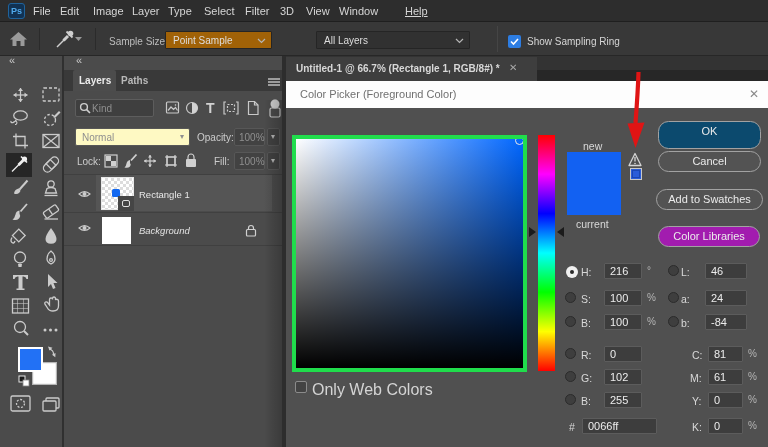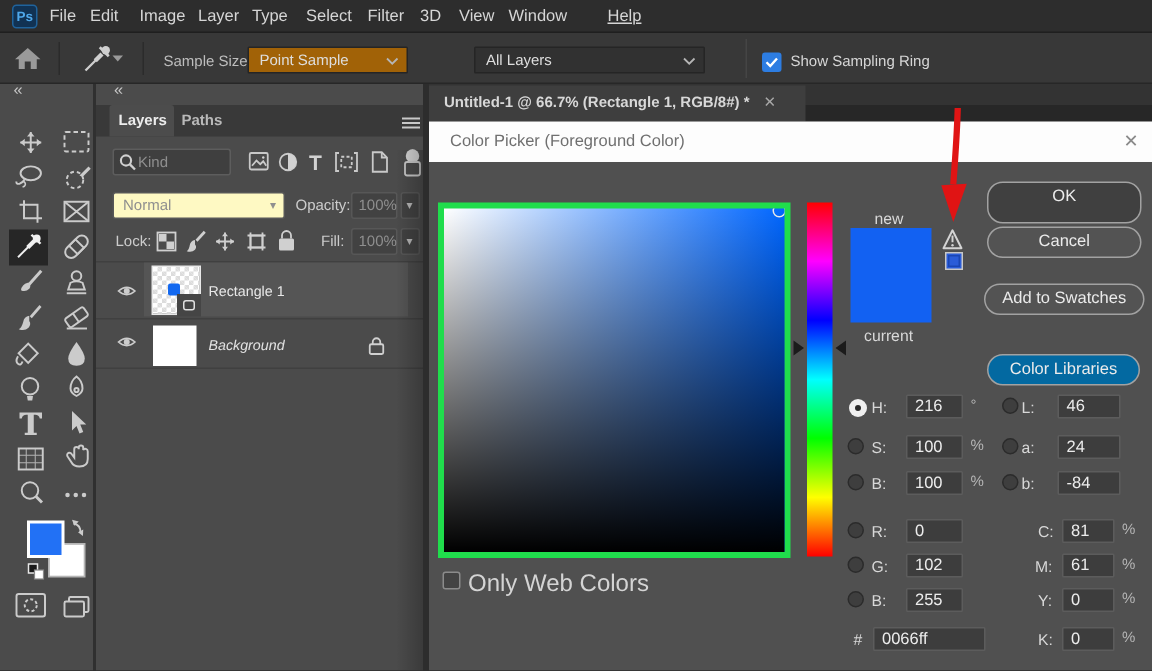--- a/index.html
+++ b/index.html
@@ -360,24 +360,24 @@
   <div class="abs" style="left:567px;top:152px;width:54px;height:63px;background:#1261f2;"></div>
   <div class="txt" style="left:576px;top:218px;font-size:10.5px;color:#d9d9d9;">current</div>
   <svg class="abs" style="left:628px;top:152px;" width="14" height="15" viewBox="0 0 14 15">
     <path d="M7 1.5 L13 13.5 H1 Z" fill="none" stroke="#d4d4d4" stroke-width="1.3" stroke-linejoin="round"></path>
     <line x1="7" y1="5" x2="7" y2="9.5" stroke="#d4d4d4" stroke-width="1.3"></line>
     <circle cx="7" cy="11.5" r="0.8" fill="#d4d4d4"></circle>
   </svg>
   <div class="abs" style="left:630px;top:168px;width:12px;height:12px;background:#2a5cd8;border:1px solid #c8c8c8;"></div>
   <div class="abs" style="left:632px;top:170px;width:8px;height:8px;border:1px solid #1a46b4;"></div>
 
-  <div class="abs" style="left:658px;top:121px;width:103px;height:28px;border:1px solid #a2a2a2;border-radius:10.5px;background:#404040;color:#ebebeb;font-size:11px;text-align:center;line-height:19px;">OK</div>
+  <div class="abs" style="left:658px;top:121px;width:103px;height:28px;border:1px solid #a2a2a2;border-radius:10.5px;background:#0c4a6e;color:#ebebeb;font-size:11px;text-align:center;line-height:19px;">OK</div>
   <div class="abs" style="left:656px;top:189px;width:107px;height:21px;border:1px solid #a2a2a2;border-radius:10.5px;background:#535353;color:#ebebeb;font-size:11px;text-align:center;line-height:19px;">Add to Swatches</div>
   <div class="abs" style="left:658px;top:151px;width:103px;height:21px;border:1px solid #a2a2a2;border-radius:10.5px;background:#535353;color:#ebebeb;font-size:11px;text-align:center;line-height:19px;">Cancel</div>
-  <div class="abs" style="left:658px;top:226px;width:102px;height:21px;border:1px solid #a2a2a2;border-radius:10.5px;background:#0369a1;color:#ebebeb;font-size:11px;text-align:center;line-height:19px;margin-top:10px;">Color Libraries</div>
+  <div class="abs" style="left:658px;top:226px;width:102px;height:21px;border:1px solid #a2a2a2;border-radius:10.5px;background:#a21caf;color:#ebebeb;font-size:11px;text-align:center;line-height:19px;">Color Libraries</div>
   <style>
     .inp { position:absolute; background:#3d3d3d; border:1px solid #5c5c5c; border-radius:1px;
            color:#ececec; font-size:11px; line-height:14px; padding-left:5px; height:16px; }
     .rad { position:absolute; width:11px; height:11px; border-radius:50%; background:#3e3e3e; border:1px solid #2b2b2b; }
     .lbl { position:absolute; font-size:10.5px; color:#d8d8d8; white-space:nowrap; }
     .unit { position:absolute; font-size:10px; color:#b5b5b5; white-space:nowrap; }
   </style>
 
   <div class="rad" style="left:566px;top:266px;width:12px;height:12px;background:#f0f0f0;border:none;"></div>
   <div class="abs" style="left:570px;top:270px;width:4px;height:4px;border-radius:50%;background:#2a2a2a;"></div>

